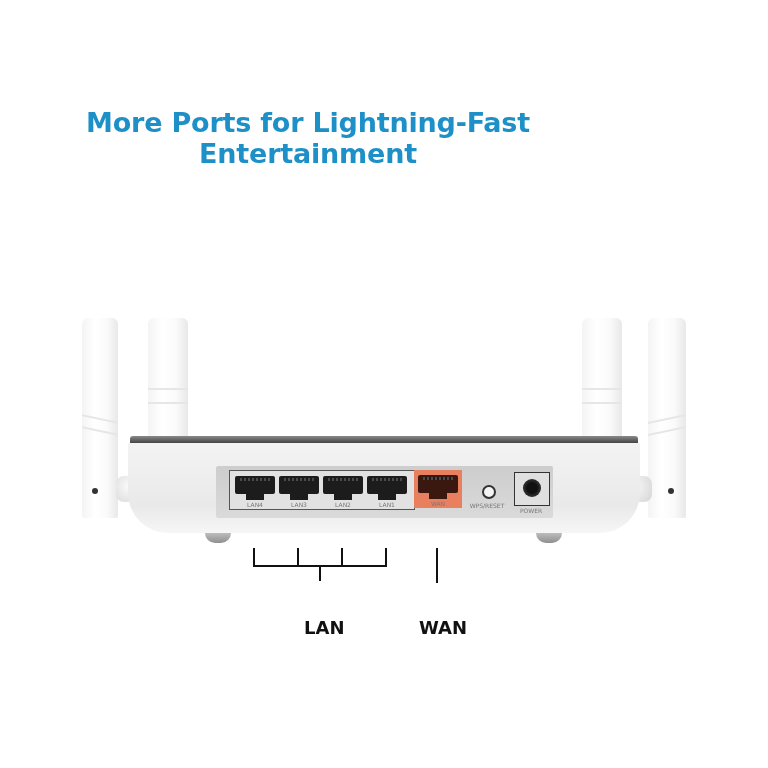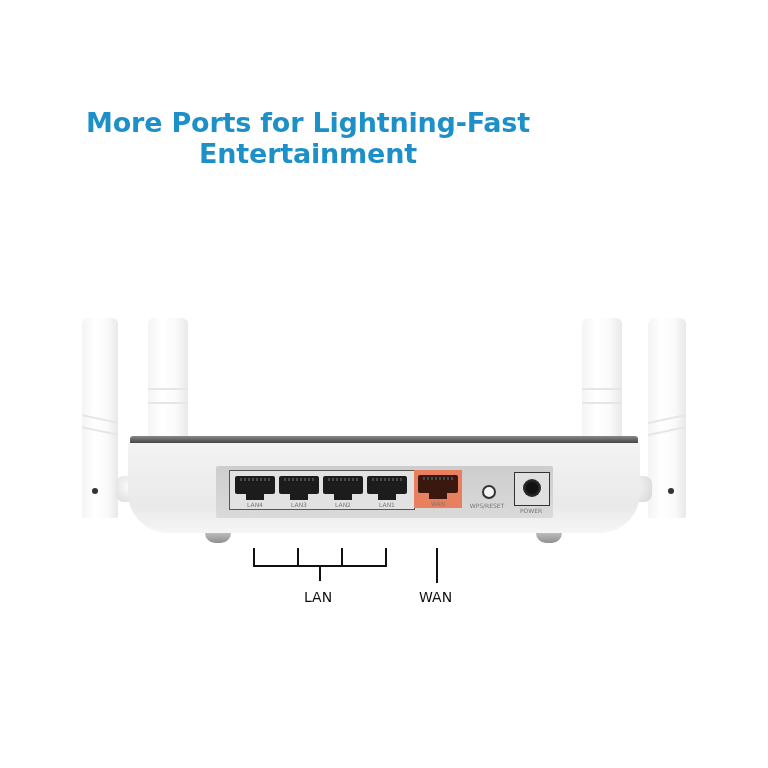--- a/index.html
+++ b/index.html
@@ -21,21 +21,21 @@
   .port .pins { position:absolute; left:5px; top:5px; width:30px; height:3px; background:repeating-linear-gradient(90deg,#4a4a4a 0 2px,#1c1c1c 2px 4px); }
   .port-label { position:absolute; font-size:6px; color:#777; width:40px; text-align:center; }
   .wanbox { position:absolute; left:414px; top:470px; width:48px; height:38px; background:#e8805f; }
   .wanbox .port .shell, .wanbox .port .notch { background:#3a1810; }
   .reset { position:absolute; left:482px; top:485px; width:10px; height:10px; border-radius:50%; background:#f4f4f4; border:2px solid #333; }
   .powerbox { position:absolute; left:514px; top:472px; width:34px; height:32px; border:1px solid #333; background:#e0e0e0; }
   .powerbox .jack { position:absolute; left:8px; top:6px; width:18px; height:18px; border-radius:50%; background:radial-gradient(circle,#111 40%,#2a2a2a 60%,#111 100%); }
   .foot { position:absolute; top:533px; width:26px; height:10px; border-radius:0 0 13px 13px; background:linear-gradient(#bcbcbc,#8f8f8f); }
   
   .line { position:absolute; background:#111; }
-  .bracket-label { position:absolute; font-weight:normal; font-size:14px; color:#111; }
+  .bracket-label { position:absolute; font-weight:bold; font-size:18px; color:#111;margin-top:28px; }
 </style>
 </head>
 <body>
 
 <div class="headline">More Ports for Lightning-Fast Entertainment</div>
 
 <div>
 
   <div class="antenna" style="left:82px; top:318px; width:36px; height:200px;">
     <div class="ring" style="top:100px; transform:skewY(12deg);"></div>

